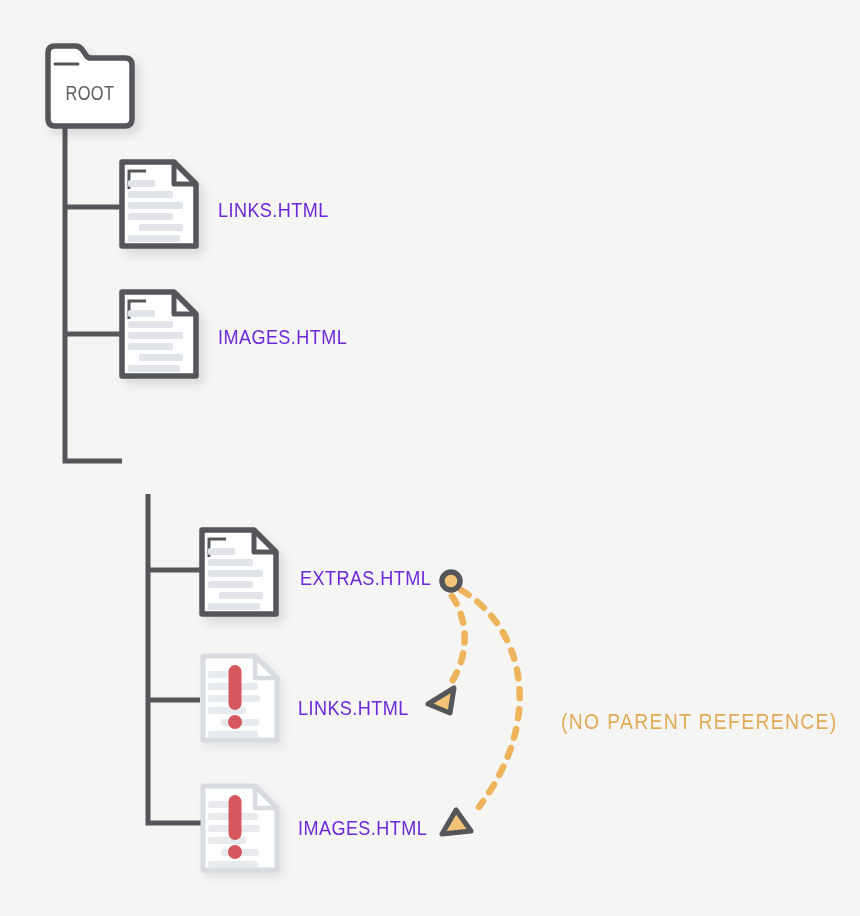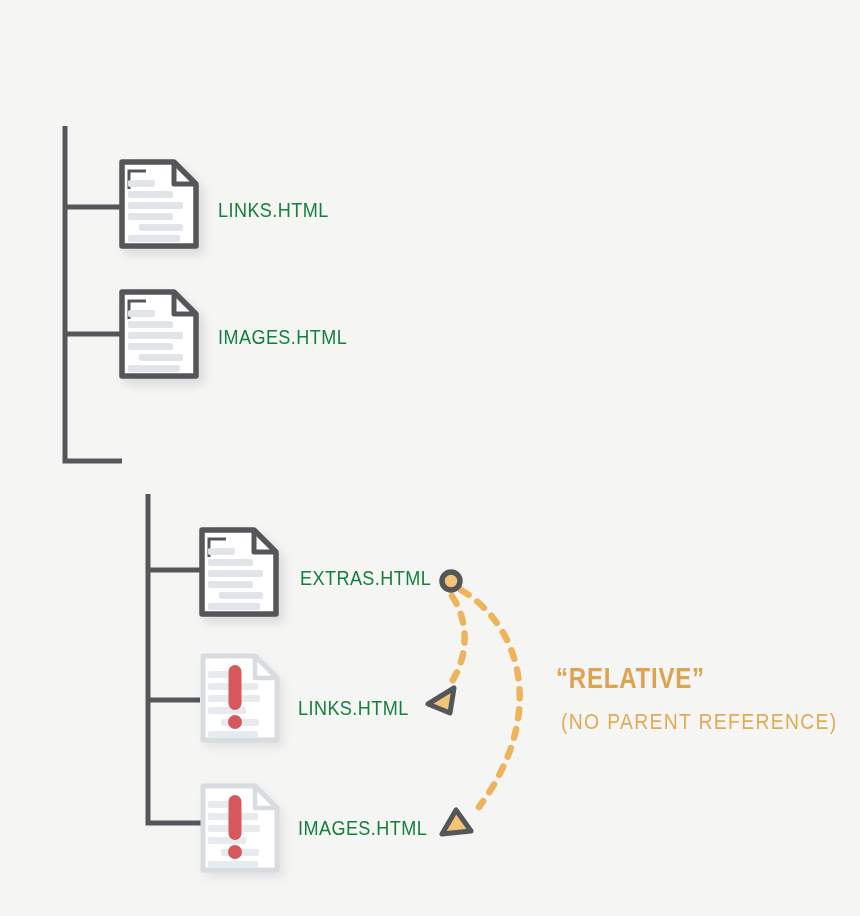--- a/index.html
+++ b/index.html
@@ -4,21 +4,21 @@
 <style>
   html,body{margin:0;padding:0;}
   body{background:#f5f5f4;font-family:"Liberation Sans","DejaVu Sans",sans-serif;}
   .canvas{position:relative;width:860px;height:916px;background:#f5f5f4;overflow:hidden;}
   .layer{position:absolute;left:0;top:0;width:860px;height:916px;pointer-events:none;}
   .icon{position:absolute;}
   .shadow-dark{filter:drop-shadow(5px 6px 5px rgba(60,60,70,0.14));}
   .shadow-soft{filter:drop-shadow(4px 5px 4px rgba(60,60,70,0.09));}
   .file-label{
     position:absolute;
-    color:#15803d;
+    color:#6d28d9;
     font-size:21px;
     letter-spacing:.5px;
     white-space:nowrap;
     transform:translateY(-50%);
   }
   .cond{display:inline-block;transform:scaleX(0.86);transform-origin:left center;}
   .folder-label{
     position:absolute;left:0;right:0;top:52px;
     text-align:center;color:#5d5f63;font-size:20px;letter-spacing:.5px;
     transform:translateY(-50%);
@@ -49,20 +49,27 @@
       <path d="M65 126 L65 461 L122 461"></path>
       <path d="M65 207 L120 207"></path>
       <path d="M65 334 L120 334"></path>
 
       <path d="M148 494 L148 823 L202 823"></path>
       <path d="M148 570 L200 570"></path>
       <path d="M148 700 L200 700"></path>
     </g>
   </svg>
 
+  <div class="icon shadow-dark" style="left:42px;top:41px;width:96px;height:90px;">
+    <svg viewBox="0 0 96 90" width="96" height="90">
+      <path d="M6 78 L6 12 Q6 5 13 5 L33 5 Q38 5 40.5 9 L44.5 15 Q46 17 49 17 L83 17 Q90 17 90 24 L90 78 Q90 85 83 85 L13 85 Q6 85 6 78 Z" fill="#ffffff" stroke="#55565a" stroke-width="5.5" stroke-linejoin="round"></path>
+      <path d="M13 23 L36 23" stroke="#55565a" stroke-width="3" stroke-linecap="round"></path>
+    </svg>
+    <div class="folder-label"><span class="cond">ROOT</span></div>
+  </div>
 
   <div class="icon shadow-dark" style="left:115px;top:153px;width:88px;height:98px;">
     <svg viewBox="0 0 88 98" width="88" height="98">
       <path d="M7 9 L59 9 L81 31 L81 93 L7 93 Z" fill="#ffffff" stroke="#55565a" stroke-width="5.5" stroke-linejoin="round"></path>
       <path d="M59 9 L59 31 L81 31" fill="none" stroke="#55565a" stroke-width="5" stroke-linejoin="round"></path>
       <path d="M14 36 L14 18 L31 18" fill="none" stroke="#55565a" stroke-width="3"></path>
       <g fill="#e1e4e8">
         <rect x="13" y="27" width="27" height="7" rx="2"></rect>
         <rect x="13" y="38" width="45" height="7" rx="2"></rect>
         <rect x="13" y="49" width="55" height="7" rx="2"></rect>
@@ -152,20 +159,17 @@
   <svg class="layer" viewBox="0 0 860 916" width="860" height="916">
     <g fill="none" stroke="#edb45c" stroke-width="6.5" stroke-linecap="round" stroke-dasharray="9 11">
       <path d="M452 596 C467 618 471 652 451 683"></path>
       <path d="M461 590 C522 626 547 716 479 807"></path>
     </g>
     <circle cx="451" cy="581" r="9" fill="#f3c378" stroke="#55565a" stroke-width="5.5"></circle>
     <path d="M428 704 L454 688 L450 713 Z" fill="#f3c378" stroke="#55565a" stroke-width="5" stroke-linejoin="round"></path>
     <path d="M456 810 L442 834 L471 831 Z" fill="#f3c378" stroke="#55565a" stroke-width="5" stroke-linejoin="round"></path>
   </svg>
 
-  <div class="annotation annotation-title">
-    <span class="cond">“RELATIVE”</span>
-  </div>
   <div class="annotation annotation-subtitle">
     <span class="cond">(NO PARENT REFERENCE)</span>
   </div>
 
 </div>
 
 </body></html>

